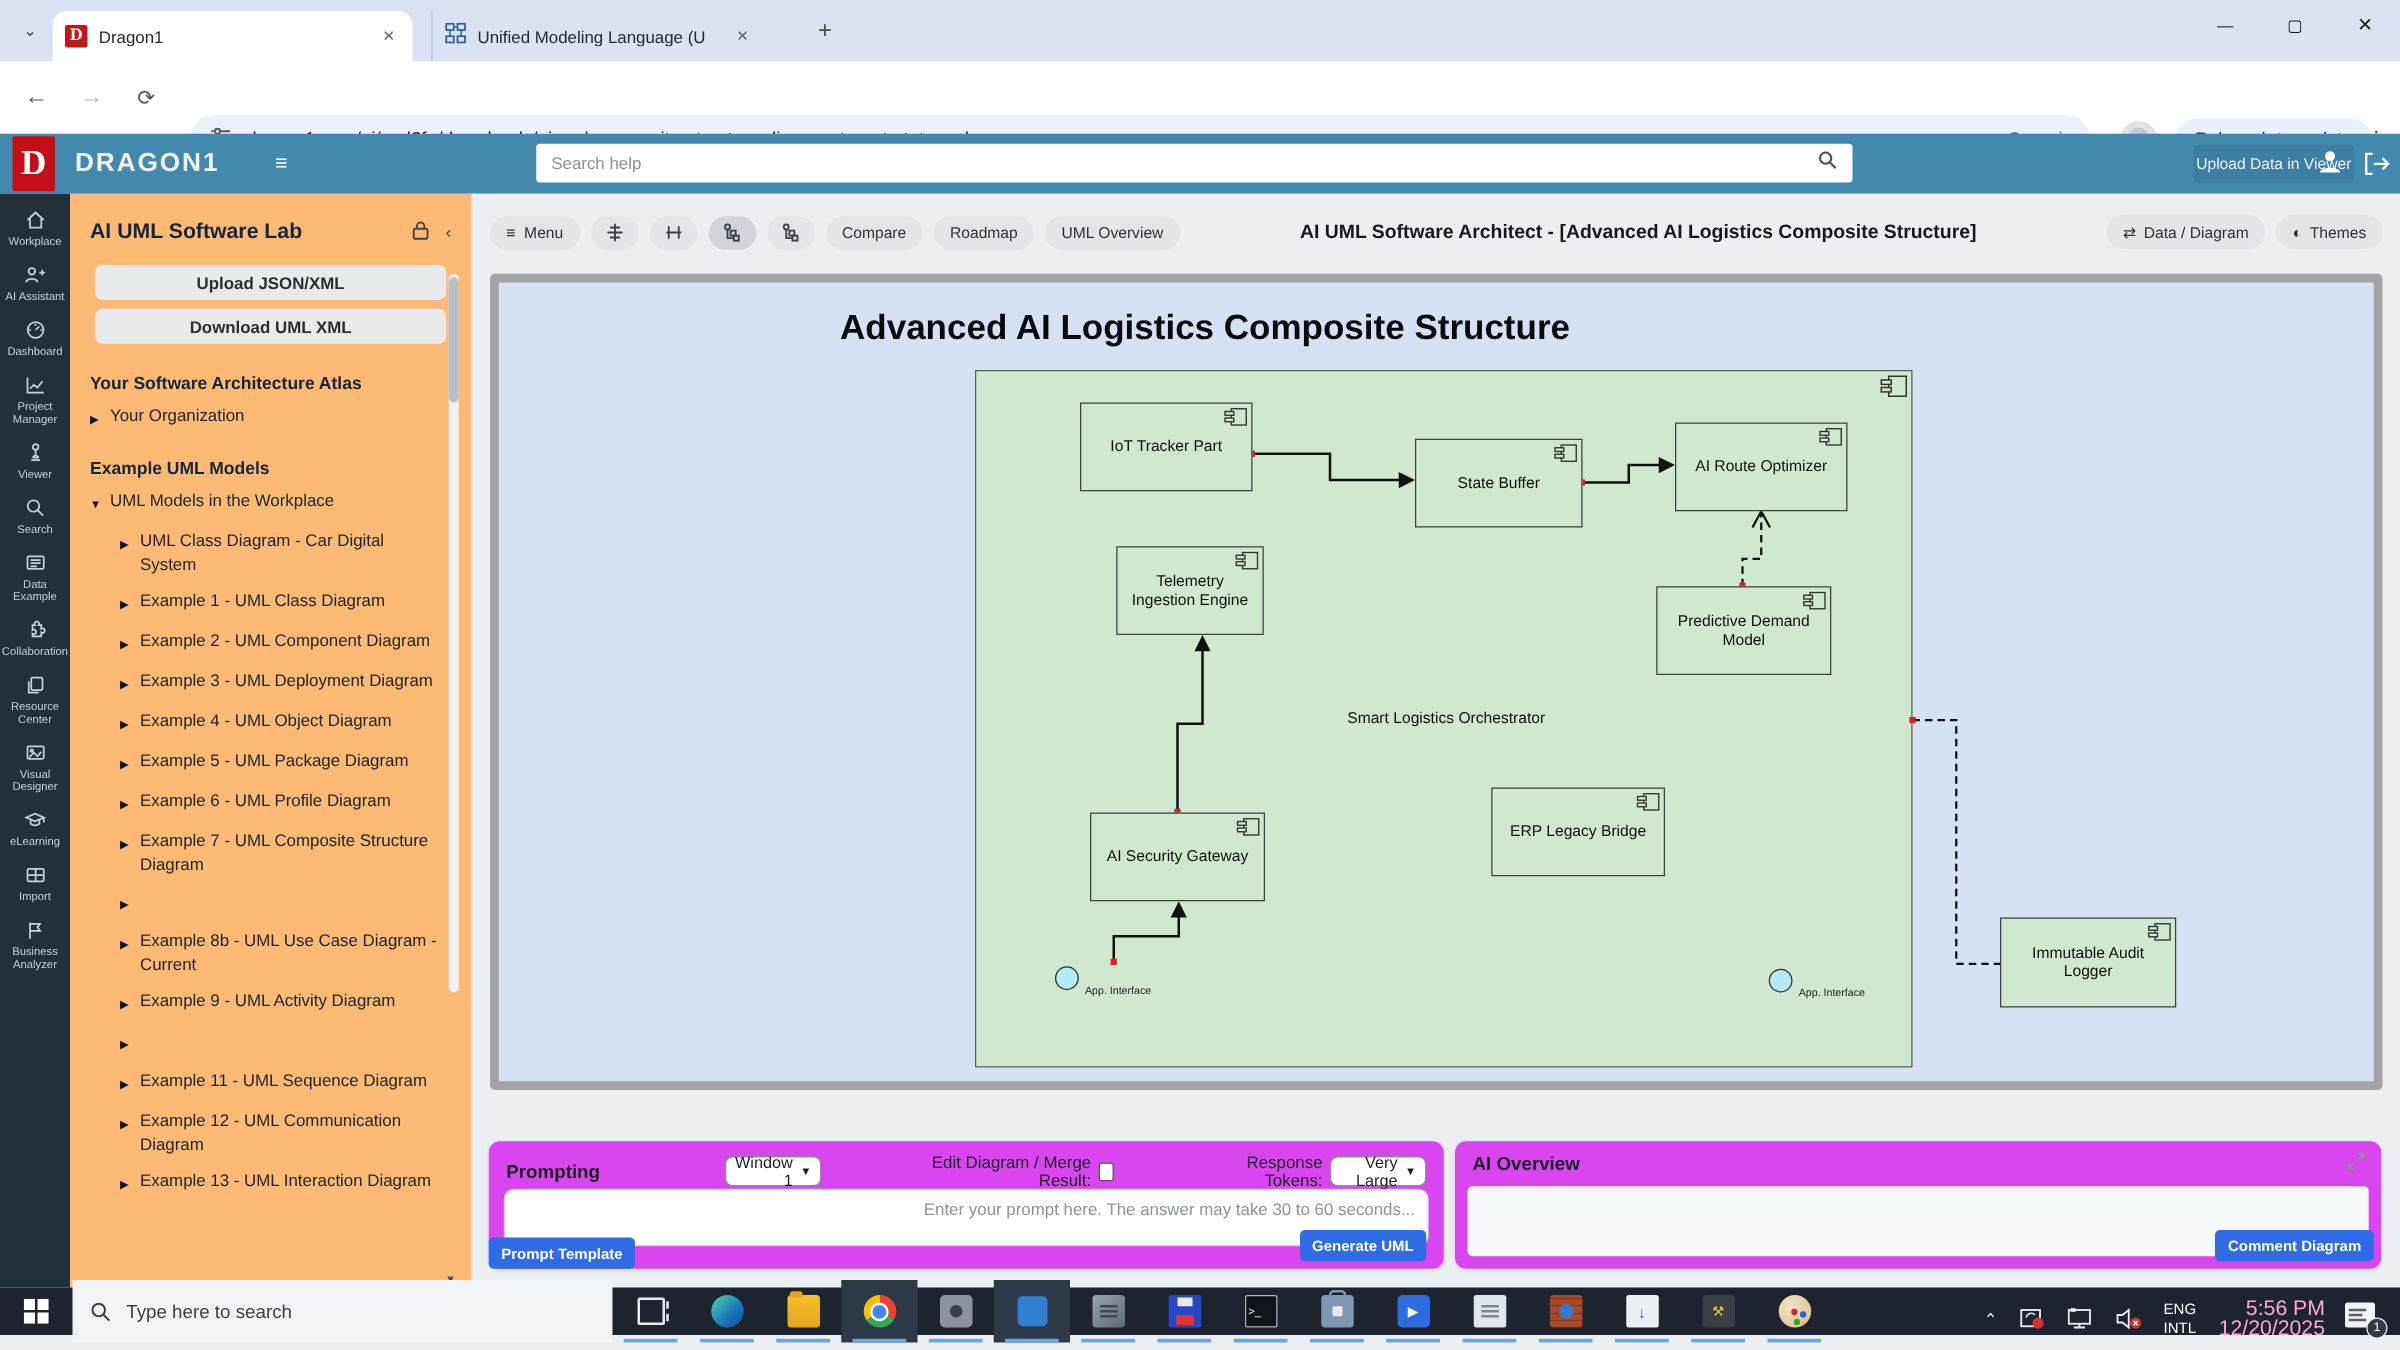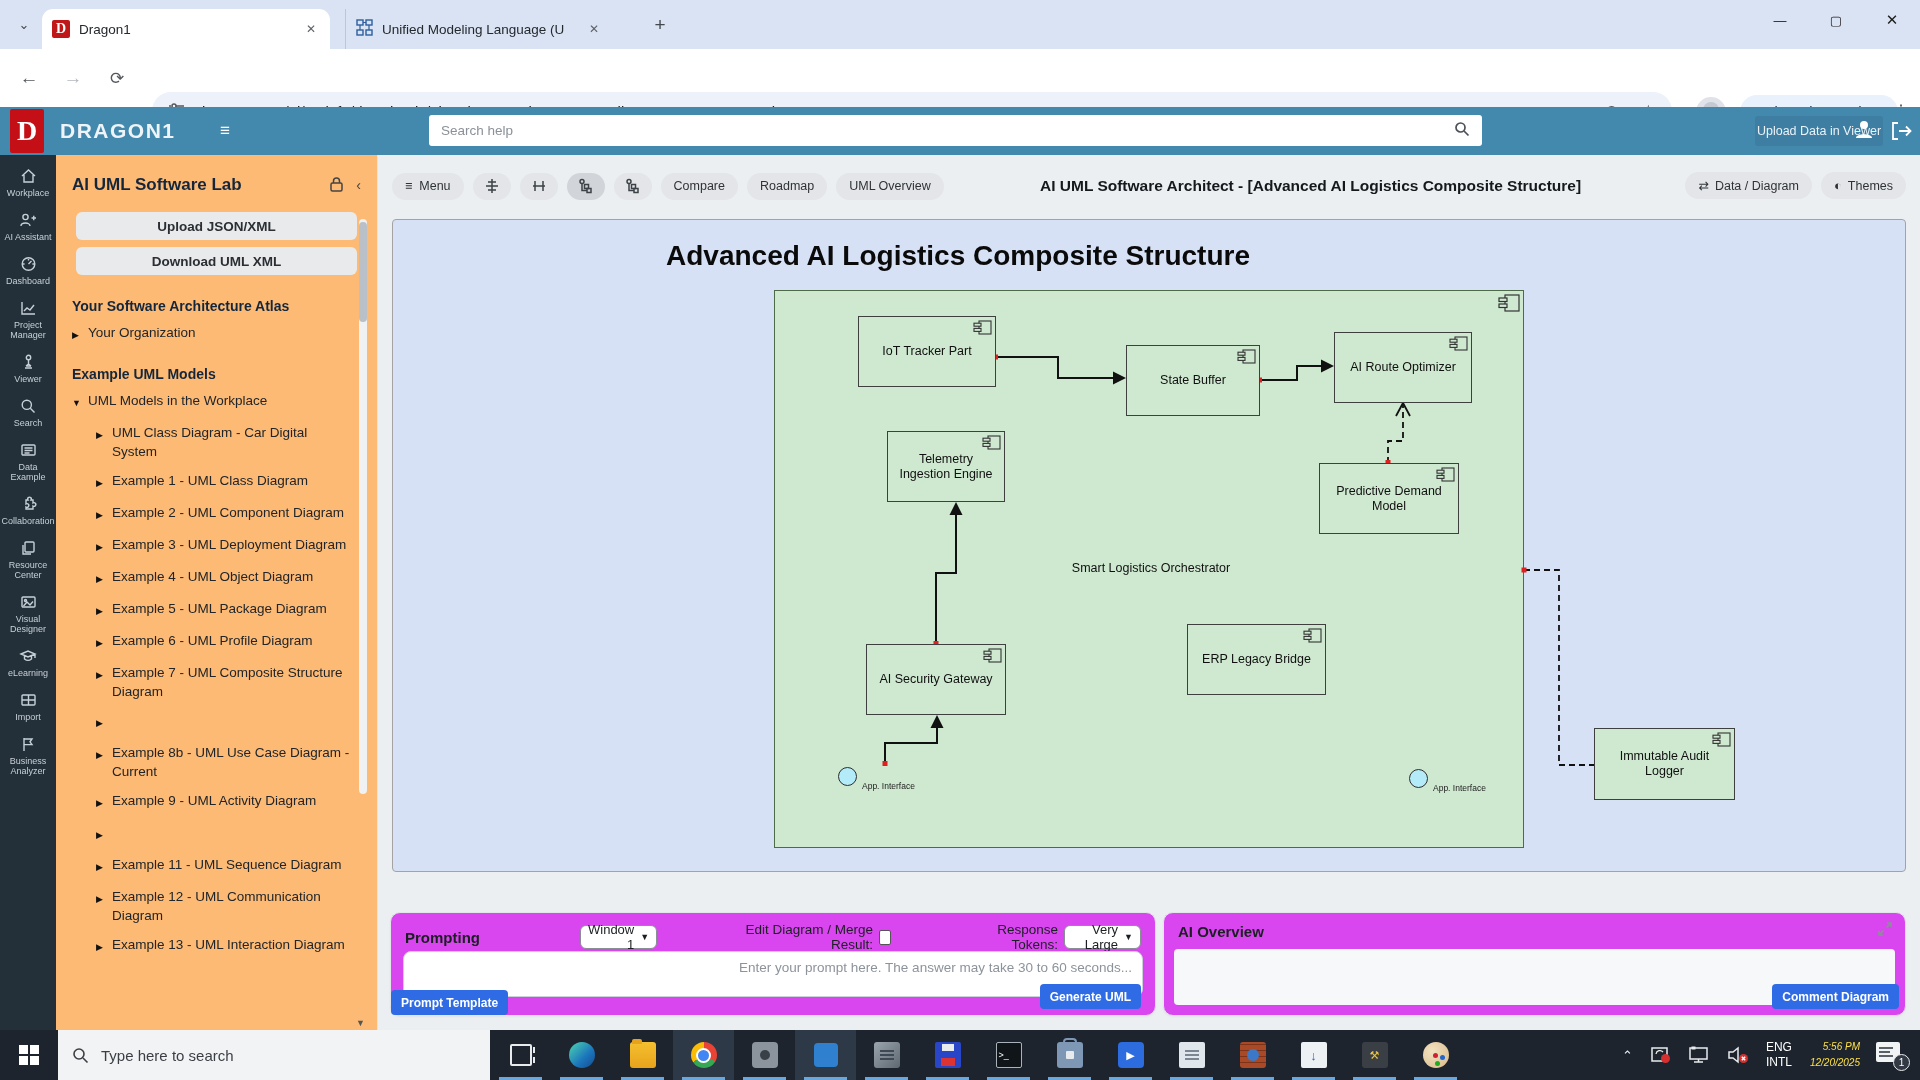--- a/index.html
+++ b/index.html
@@ -71,21 +71,21 @@
   #main{position:absolute;left:378px;top:155px;width:1542px;height:875px;background:#eceff1;}
   .pill{height:27px;background:#e3e5e8;border-radius:14px;display:inline-flex;align-items:center;padding:0 13px;
         font-size:12.5px;color:#2f3337;margin-right:9px;white-space:nowrap;}
   .pill.ico{width:38px;justify-content:center;padding:0;}
   .pill.active{background:#d1d4d8;}
   .pill svg{stroke:#3c4247;fill:none;stroke-width:1.5;}
   #dtoolbar{position:absolute;left:14px;top:17px;right:14px;height:28px;display:flex;align-items:center;}
   #dtitle{position:absolute;left:648px;top:5px;font-size:15.5px;font-weight:bold;color:#15191d;white-space:nowrap;}
   #dt-right{position:absolute;right:0;top:0;display:flex;}
   
-  #canvas{position:absolute;left:14px;top:64px;width:1514px;height:653px;background:#d7e1f6;border:1px solid #a3a3a3;
+  #canvas{position:absolute;left:14px;top:64px;width:1514px;height:653px;background:#d7e1f6;border:7px solid #a3a3a3;
         border-radius:4px;box-sizing:border-box;overflow:hidden;}
   #dg-title{position:absolute;left:0;top:20px;width:1130px;text-align:center;font-size:28px;font-weight:bold;color:#0a0a0a;}
   #container-box{position:absolute;left:381px;top:70px;width:750px;height:558px;background:#cfe9d0;border:1px solid #4c6b46;box-sizing:border-box;}
   .node{position:absolute;background:#cfe9d0;border:1px solid #3f3f3f;box-sizing:border-box;display:flex;align-items:center;
         justify-content:center;text-align:center;font-size:12.5px;color:#101010;padding:6px 8px;line-height:15px;}
   .comp-ico{position:absolute;right:3px;top:3px;}
   #connectors{position:absolute;left:0;top:0;}
   #orch-label{position:absolute;left:658px;top:341px;width:200px;text-align:center;font-size:12.5px;color:#101010;}
   .iface{position:absolute;width:19px;height:19px;border-radius:50%;background:#b3ecf8;border:1.5px solid #2d2d2d;box-sizing:border-box;}
   .iface-label{position:absolute;font-size:8.5px;color:#222;}
@@ -101,32 +101,32 @@
   .cbx{width:13px;height:13px;border:1px solid #555;border-radius:2px;margin-left:6px;background:#fff;}
   #prompt-input{position:absolute;left:12px;right:12px;top:38px;height:46px;border:1px solid #ccd2d9;border-radius:8px;
         padding:8px 10px;font-size:13.5px;color:#8d939b;box-sizing:border-box;background:#fff;}
   .blue-btn{position:absolute;height:25px;background:#2e6be5;color:#fff;font-size:12px;font-weight:bold;border-radius:4px;
         display:flex;align-items:center;justify-content:center;padding:0 10px;}
   #ai-card{left:785px;top:757px;width:743px;height:104px;}
   #ai-title{position:absolute;left:14px;top:10px;font-size:15px;font-weight:bold;color:#1b1f23;}
   #ai-expand{position:absolute;right:12px;top:8px;color:#8a9097;}
   #ai-body{position:absolute;left:10px;right:10px;top:36px;bottom:10px;background:#f7f8fa;border-radius:4px;}
   
-  #taskbar{position:absolute;left:0;top:1030px;width:1920px;height:50px;background:#1d242e;display:flex;align-items:center;}
+  #taskbar{position:absolute;left:0;top:1030px;width:1920px;height:38px;background:#1d242e;display:flex;align-items:center;}
   #start{width:58px;height:50px;display:flex;align-items:center;justify-content:center;}
   #tsearch{width:432px;height:50px;background:#f2f3f5;display:flex;align-items:center;padding-left:14px;box-sizing:border-box;}
   #tsearch .txt{font-size:15px;color:#3b3f44;margin-left:12px;}
   .tb-slot{width:61px;height:50px;display:flex;align-items:center;justify-content:center;position:relative;}
   .tb-slot.active{background:#2d3947;}
   .tb-underline{position:absolute;bottom:0;left:9px;width:43px;height:3px;background:#6aa7dd;}
   .tb-ico{width:26px;height:26px;border-radius:4px;display:flex;align-items:center;justify-content:center;font-size:13px;position:relative;}
   #tray{position:absolute;right:0;top:0;height:50px;display:flex;align-items:center;}
   .tray-ico{color:#e8ebee;margin:0 9px;display:flex;align-items:center;}
   .tray-2line{color:#fff;font-size:12px;line-height:15px;text-align:center;margin:0 8px;}
-  #clock{color:#fde047;font-size:10px;line-height:16px;text-align:right;margin:0 10px;font-style:italic;}
+  #clock{color:#f9a8d4;font-size:17px;line-height:16px;text-align:right;margin:0 10px;}
   #notif{position:relative;width:30px;height:26px;margin:0 14px 0 6px;}
   #notif .bubble{position:absolute;left:0;top:0;width:24px;height:20px;background:#f2f3f5;border-radius:2px;}
   #notif .bl{position:absolute;left:3px;height:2px;background:#5a6068;}
   #notif .badge{position:absolute;right:-4px;bottom:-3px;width:17px;height:17px;border-radius:50%;background:#333a44;
         border:1.5px solid #e8ebee;color:#fff;font-size:10px;display:flex;align-items:center;justify-content:center;box-sizing:border-box;}
 </style>
 </head>
 <body>
 
 <div id="page">

